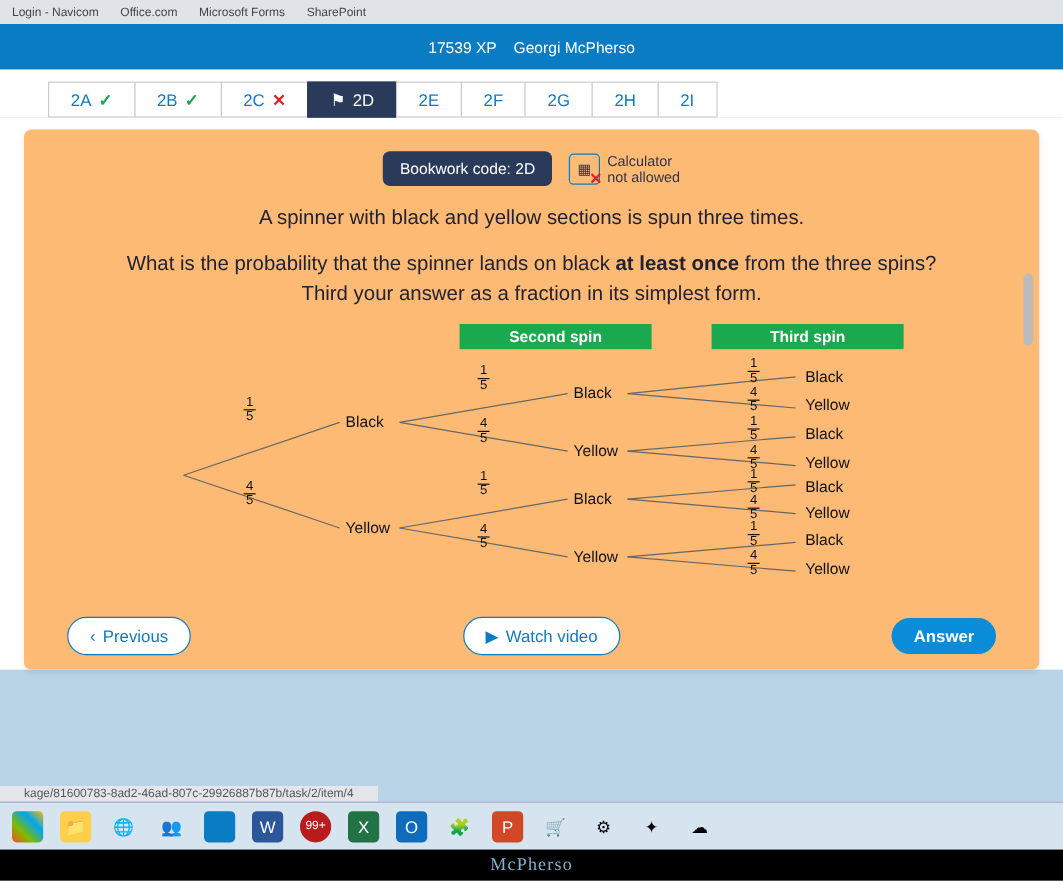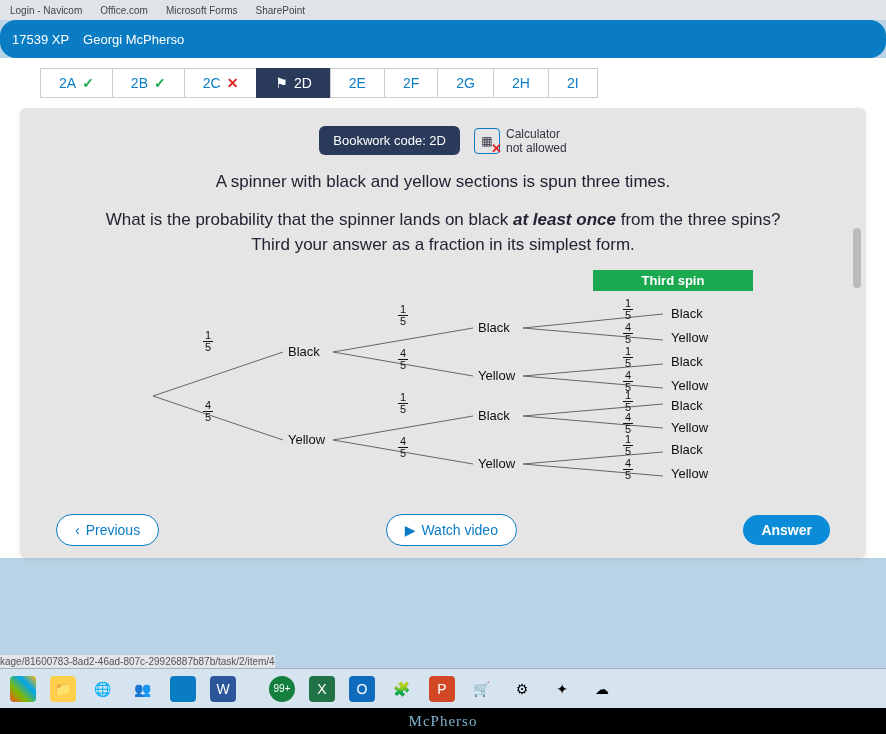--- a/index.html
+++ b/index.html
@@ -20,26 +20,25 @@
     display: flex;
     gap: 18px;
     align-items: center;
     text-align: right;
   }
   .header-bar {
     background: #0a7cc4;
     color: #fff;
     height: 38px;
     display: flex;
-    justify-content: flex-start;
+    justify-content: center;
     align-items: center;
     padding: 0 12px;
     font-size: 13px;
     gap: 14px;
-    border-radius: 16px;
   }
   .tabs-row {
     background: #fff;
     display: flex;
     padding: 10px 0 0 40px;
     gap: 0;
   }
   .tab {
     border: 1px solid #ccc;
     padding: 6px 18px;
@@ -54,21 +53,21 @@
   }
   .tab.done .mark { color: #1aa94f; font-weight: bold; }
   .tab.wrong .mark { color: #d22; font-weight: bold; }
   .tab.active {
     background: #2a3a5a;
     color: #fff;
     border-color: #2a3a5a;
   }
   .tab.summary { color: #0a7cc4; }
   .content-wrap {
-    background: #e5e5e5;
+    background: #fdba74;
     margin: 0 20px;
     border-radius: 6px;
     padding: 18px 30px 12px 30px;
     position: relative;
     box-shadow: 0 2px 6px rgba(0,0,0,0.08);
   }
   .code-row {
     display: flex;
     justify-content: center;
     align-items: center;
@@ -105,21 +104,21 @@
     bottom: -3px; right: -3px;
     font-size: 13px;
   }
   .q-text {
     text-align: center;
     font-size: 17px;
     color: #223;
     margin-bottom: 12px;
     line-height: 1.5;
   }
-  .q-text b { font-weight: 700; font-style: italic; }
+  .q-text b { font-weight: 700; }
   .tree-zone {
     position: relative;
     width: 640px;
     height: 230px;
     margin: 0 auto;
   }
   .col-head {
     position: absolute;
     top: 0;
     background: #1aa94f;
@@ -187,21 +186,21 @@
     border: none;
     font-weight: 600;
   }
   .url-bar {
     position: absolute;
     left: 0;
     bottom: 66px;
     font-size: 10px;
     color: #555;
     background: #e4e6ea;
-    padding: 1px 0;
+    padding: 1px 20px;
   }
   .taskbar {
     position: absolute;
     bottom: 26px;
     left: 0; right: 0;
     height: 40px;
     background: #d6e4ef;
     border-top: 1px solid #aac;
     display: flex;
     align-items: center;
@@ -285,20 +284,21 @@
     </div>
   </div>
 
   <div class="q-text">A spinner with black and yellow sections is spun three times.</div>
   <div class="q-text">
     <span>What is the probability that the spinner lands on black </span><b>at least once</b><span> from the three spins?</span><br>
     <span>Third your answer as a fraction in its simplest form.</span>
   </div>
 
   <div class="tree-zone">
+    <div class="col-head ch2">Second spin</div>
     <div class="col-head ch3">Third spin</div>
 
     <svg class="tree-svg">
       <g stroke="#666" stroke-width="1" fill="none">
 
         <line x1="30" y1="104" x2="160" y2="60"></line>
         <line x1="30" y1="104" x2="160" y2="148"></line>
 
         <line x1="210" y1="60" x2="350" y2="36"></line>
         <line x1="210" y1="60" x2="350" y2="84"></line>
@@ -408,21 +408,21 @@
 
 <div class="url-bar">kage/81600783-8ad2-46ad-807c-29926887b87b/task/2/item/4</div>
 
 <div class="taskbar">
   <div class="tb-icon" style="background:linear-gradient(45deg,#f25022,#7fba00,#00a4ef,#ffb900);"></div>
   <div class="tb-icon" style="background:#ffcf4b;">📁</div>
   <div class="tb-icon">🌐</div>
   <div class="tb-icon" style="color:#5059c9;">👥</div>
   <div class="tb-icon" style="background:#0a7cc4;"></div>
   <div class="tb-icon" style="background:#2b579a;color:#fff;">W</div>
-  <div class="tb-icon" style="background:#15803d;color:#fff;border-radius:50%;font-size:10px;margin-left:19px;">99+</div>
+  <div class="tb-icon" style="background:#b91c1c;color:#fff;border-radius:50%;font-size:10px;">99+</div>
   <div class="tb-icon" style="background:#217346;color:#fff;">X</div>
   <div class="tb-icon" style="background:#0f6cbd;color:#fff;">O</div>
   <div class="tb-icon">🧩</div>
   <div class="tb-icon" style="background:#d24726;color:#fff;">P</div>
   <div class="tb-icon">🛒</div>
   <div class="tb-icon">⚙</div>
   <div class="tb-icon">✦</div>
   <div class="tb-icon">☁</div>
 </div>
 

